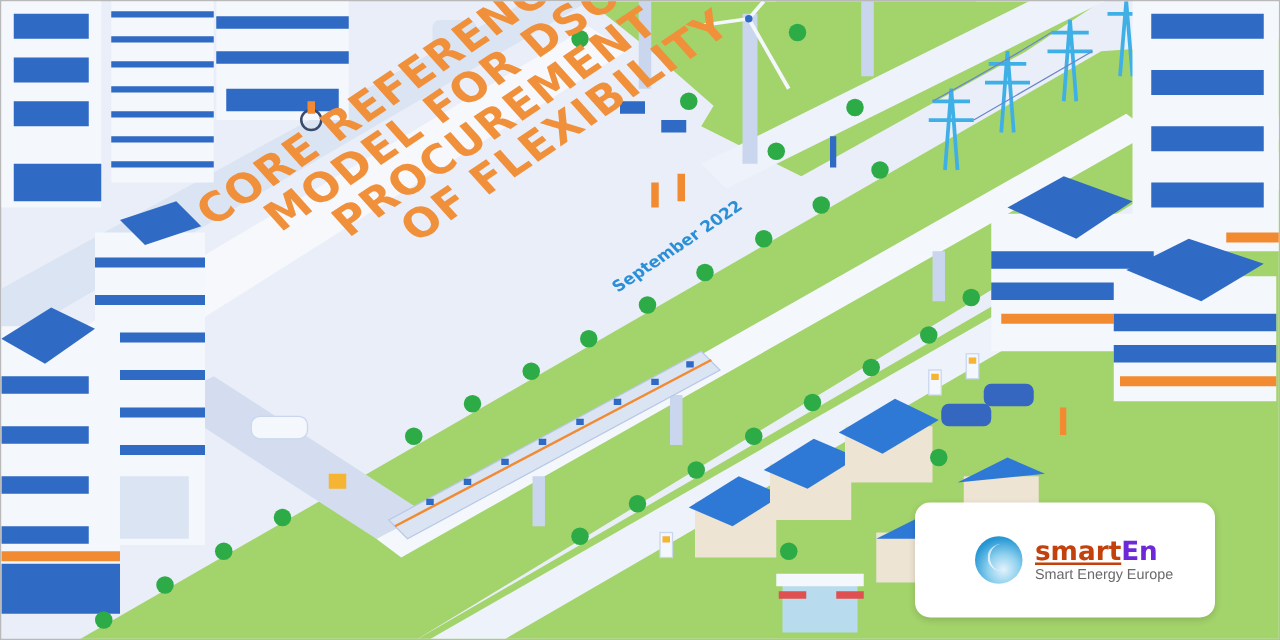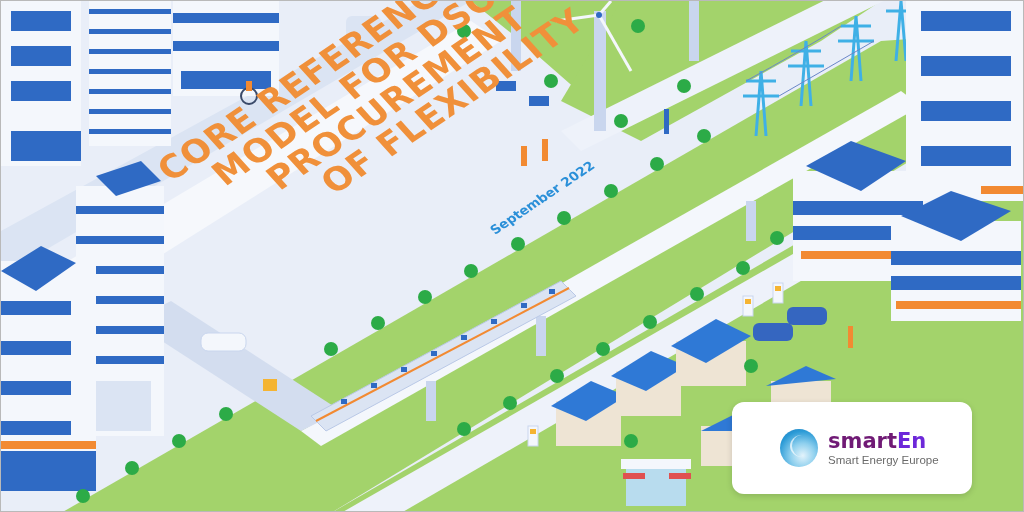--- a/index.html
+++ b/index.html
@@ -6,21 +6,21 @@
   body{width:1024px;height:512px;overflow:hidden;background:#e9eef8;font-family:"Liberation Sans",sans-serif;}
   .stage{position:relative;width:1024px;height:512px;overflow:hidden;background:#e9eef8;border:1px solid #b9b9b9;box-sizing:border-box;}
   svg.scene{position:absolute;left:0;top:0;}
   .title-wrap{position:absolute;left:150px;top:160px;width:420px;transform-origin:0 0;transform:rotate(-34deg) skewX(8deg);}
   .title-line{display:block;color:#f0903a;font-family:"DejaVu Sans",sans-serif;font-weight:bold;font-size:34px;line-height:34px;letter-spacing:1px;white-space:nowrap;}
   .date{position:absolute;left:486px;top:225px;color:#2a8fd8;font-family:"DejaVu Sans",sans-serif;font-weight:bold;font-size:13px;transform-origin:0 0;transform:rotate(-34deg) skewX(8deg);white-space:nowrap;}
   .logo-card{position:absolute;left:731px;top:401px;width:240px;height:92px;background:#fff;border-radius:12px;box-shadow:0 2px 6px rgba(0,0,0,0.15);}
   .logo-globe{position:absolute;left:48px;top:27px;width:38px;height:38px;border-radius:50%;background:radial-gradient(circle at 60% 70%,#e3f3fb 0,#8fd0ee 35%,#2a9ad6 70%,#1a74b8 100%);}
   .logo-globe:after{content:"";position:absolute;left:10px;top:6px;width:22px;height:22px;border-radius:50%;border-left:2px solid rgba(255,255,255,0.7);}
   .logo-name{position:absolute;left:96px;top:28px;font-family:"DejaVu Sans",sans-serif;font-weight:bold;font-size:21px;line-height:22px;}
-  .logo-name .a{color:#701a75;}
+  .logo-name .a{color:#c2410c;text-decoration:underline;}
   .logo-name .b{color:#6d28d9;}
   .logo-sub{position:absolute;left:96px;top:52px;font-family:"Liberation Sans",sans-serif;font-size:11.5px;color:#6a6a6a;}
 </style>
 </head>
 <body>
 
 <div class="stage">
 
   <svg class="scene" width="1024" height="512" viewBox="0 0 1024 512">
 

